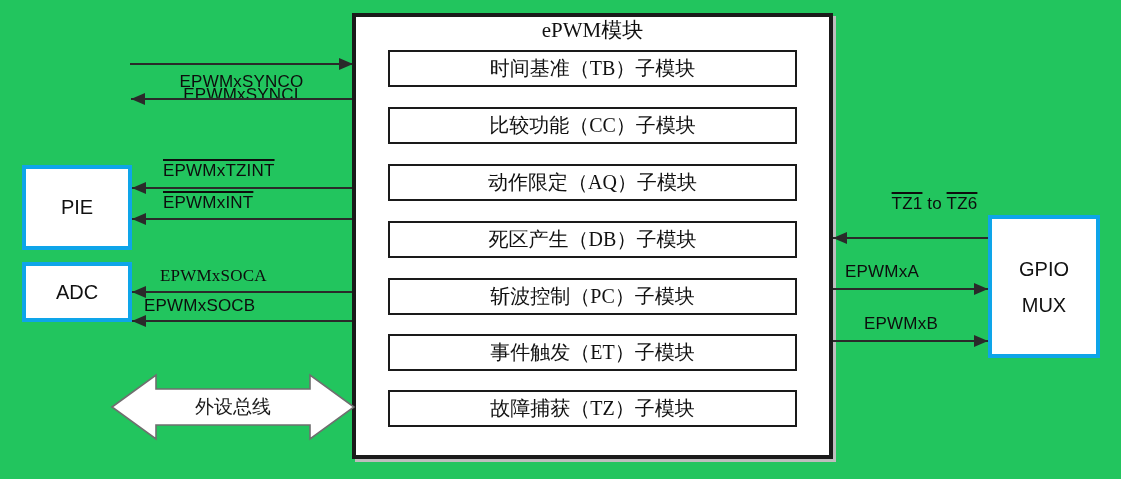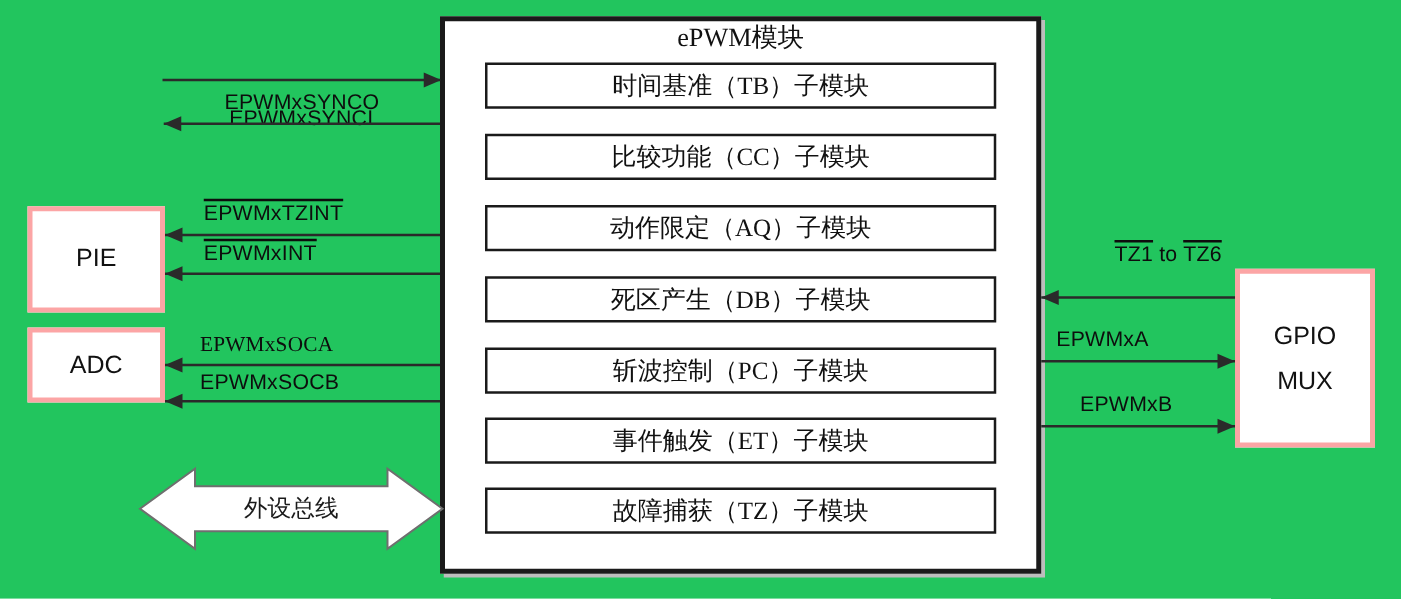--- a/index.html
+++ b/index.html
@@ -8,21 +8,21 @@
     width:1121px;height:479px;
     background:#22c55e;
     overflow:hidden;
     color:#111111;
   }
   .abs{position:absolute;}
   
   .block{
     position:absolute;
     box-sizing:border-box;
-    border:4px solid #fca5a5;
+    border:4px solid #0ea5e9;
     background:#ffffff;
     display:flex;align-items:center;justify-content:center;
     font:20px "Liberation Sans", sans-serif;
     color:#111111;
   }
   .module{
     position:absolute;
     box-sizing:border-box;
     border:4px solid #1a1a1a;
     background:#ffffff;
@@ -115,21 +115,21 @@
   <div class="tri-l" style="left:132px;top:182px;"></div>
 
   <div class="sig ov" style="left:163px;top:193px;">EPWMxINT</div>
   <div class="hline" style="left:132px;top:218px;width:220px;"></div>
   <div class="tri-l" style="left:132px;top:213px;"></div>
 
   <div class="sig" style="left:160px;top:266px;font-family:Liberation Serif, serif;">EPWMxSOCA</div>
   <div class="hline" style="left:132px;top:291px;width:220px;"></div>
   <div class="tri-l" style="left:132px;top:286px;"></div>
 
-  <div class="sig" style="left:160px;top:296px;text-align:right;">EPWMxSOCB</div>
+  <div class="sig" style="left:144px;top:296px;text-align:right;">EPWMxSOCB</div>
   <div class="hline" style="left:132px;top:320px;width:220px;"></div>
   <div class="tri-l" style="left:132px;top:315px;"></div>
 
   <svg class="abs" style="left:108px;top:370px;" width="250" height="74" viewBox="0 0 250 74">
     <polygon points="4,37 48,5 48,19 202,19 202,5 246,37 202,69 202,55 48,55 48,69" fill="#ffffff" stroke="#6f6f6f" stroke-width="1.6"></polygon>
   </svg>
   <div class="bus-label" style="left:108px;top:389px;width:250px;height:36px;">外设总线</div>
 
   <div class="sig center" style="left:833px;top:194px;width:181px;margin-left:11px;">
     <span class="ov">TZ1</span><span> to </span><span class="ov">TZ6</span>

